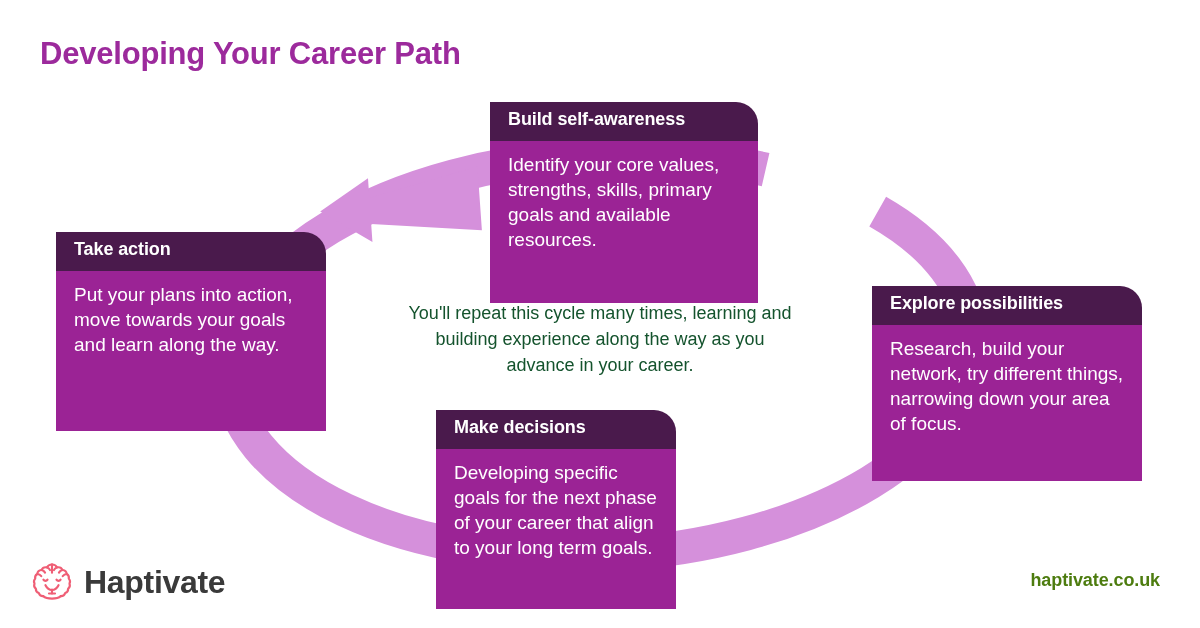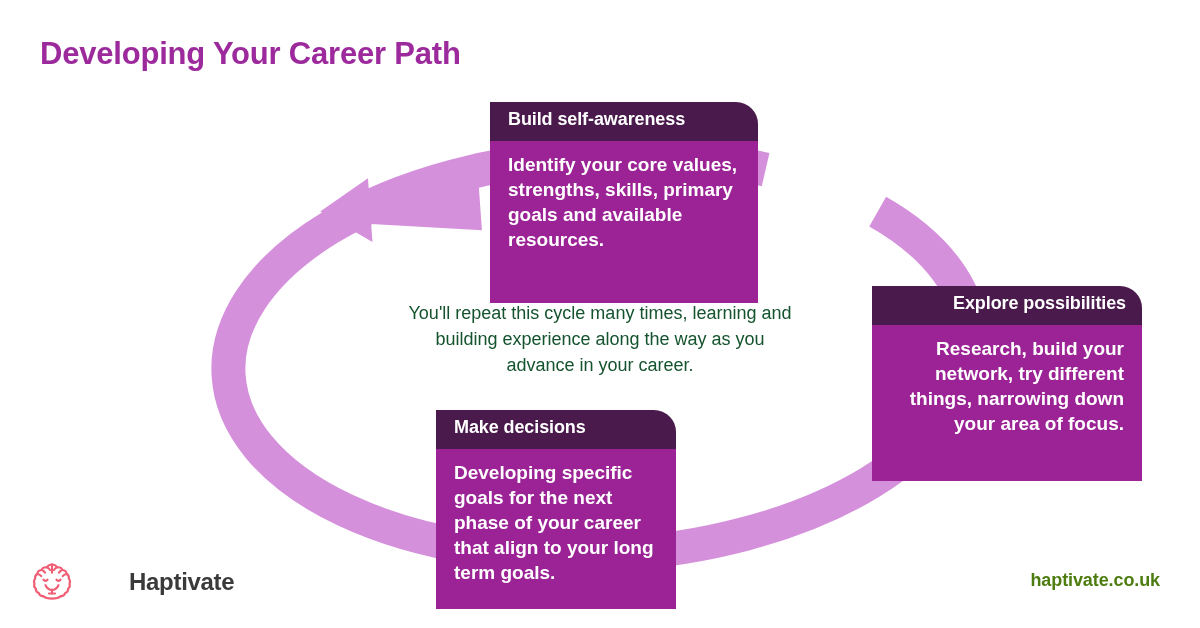--- a/index.html
+++ b/index.html
@@ -62,31 +62,30 @@
     letter-spacing: -0.1px;
     white-space: nowrap;
   }
   .card-body {
     background: #9B2395;
     color: #ffffff;
     font-size: 19px;
     line-height: 25px;
     padding: 11px 18px 4px 18px;
     box-sizing: border-box;
-    font-weight: bold;
   }
 
   
   #card-build {           left: 490px;  top: 102px;  width: 268px; }
   #card-build .card-body  { min-height: 162px; }
 
   #card-action {          left: 56px;   top: 232px;  width: 270px; }
   #card-action .card-body { min-height: 160px; }
 
-  #card-explore {         left: 872px;  top: 286px;  width: 270px; text-align: right; }
+  #card-explore {         left: 872px;  top: 286px;  width: 270px; }
   #card-explore .card-body{ min-height: 156px; }
 
   #card-decisions {       left: 436px;  top: 410px;  width: 240px; }
   #card-decisions .card-body { min-height: 160px; }
 
   
   #center-caption {
     position: absolute;
     left: 408px;
     top: 300px;
@@ -103,25 +102,24 @@
     position: absolute;
     left: 30px;
     top: 558px;
     height: 48px;
     display: flex;
     align-items: center;
     gap: 10px;
     z-index: 4;
   }
   #logo-wordmark {
-    font-size: 24px;
+    font-size: 32px;
     font-weight: bold;
     color: #3A3A3A;
     letter-spacing: -0.3px;
-    margin-left: 45px;
   }
   #footer-url {
     position: absolute;
     right: 40px;
     top: 570px;
     font-size: 18px;
     font-weight: bold;
     color: #4d7c0f;
     letter-spacing: -0.1px;
     z-index: 4;
@@ -149,20 +147,24 @@
     <g>
       <path d="M320,206 L370,176 L370,196 L480,172 L480,236 L370,222 L370,240 Z" fill="#D590DB" transform="rotate(-4 400 206)"></path>
     </g>
   </svg>
 
   <div class="card" id="card-build">
     <div class="card-header">Build self-awareness</div>
     <div class="card-body">Identify your core values, strengths, skills, primary goals  and available resources.</div>
   </div>
 
+  <div class="card" id="card-action">
+    <div class="card-header">Take action</div>
+    <div class="card-body">Put your plans into action, move towards your goals and learn along the way.</div>
+  </div>
 
   <div class="card" id="card-explore">
     <div class="card-header">Explore possibilities</div>
     <div class="card-body">Research, build your network, try different things, narrowing down your area of focus.</div>
   </div>
 
   <div class="card" id="card-decisions">
     <div class="card-header">Make decisions</div>
     <div class="card-body">Developing specific goals for the next phase of your career that align to your long term goals.</div>
   </div>

